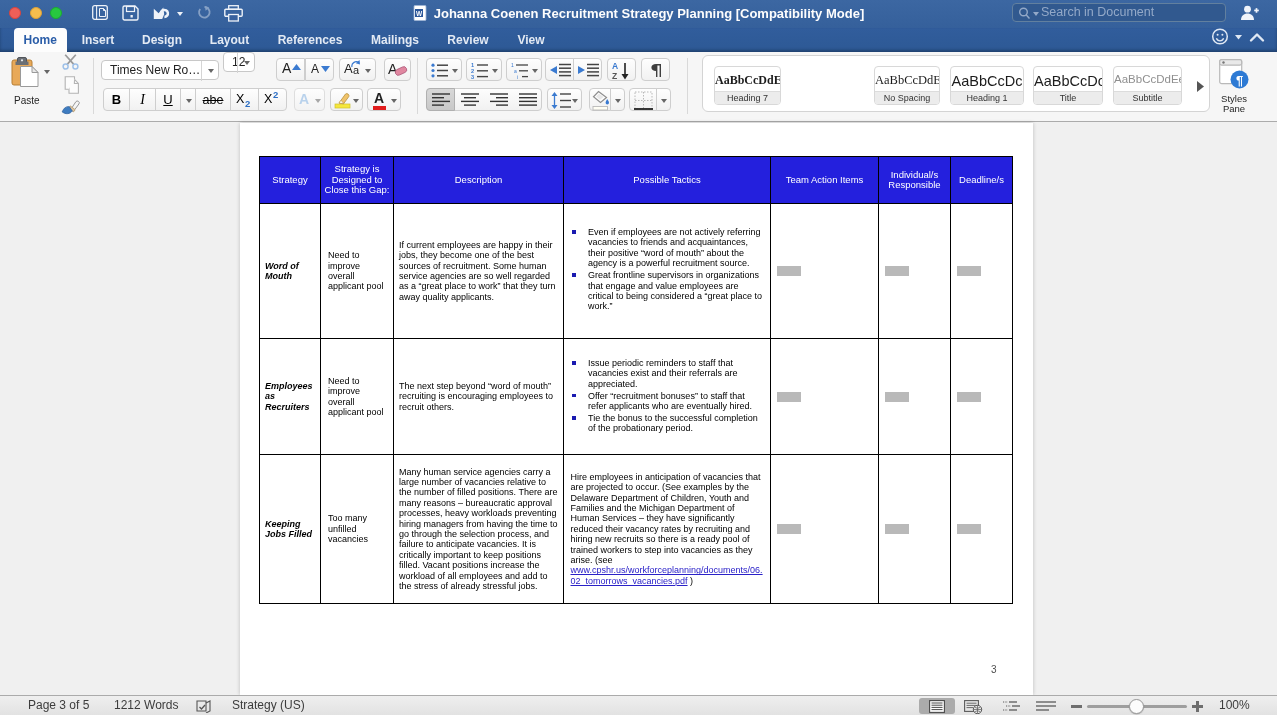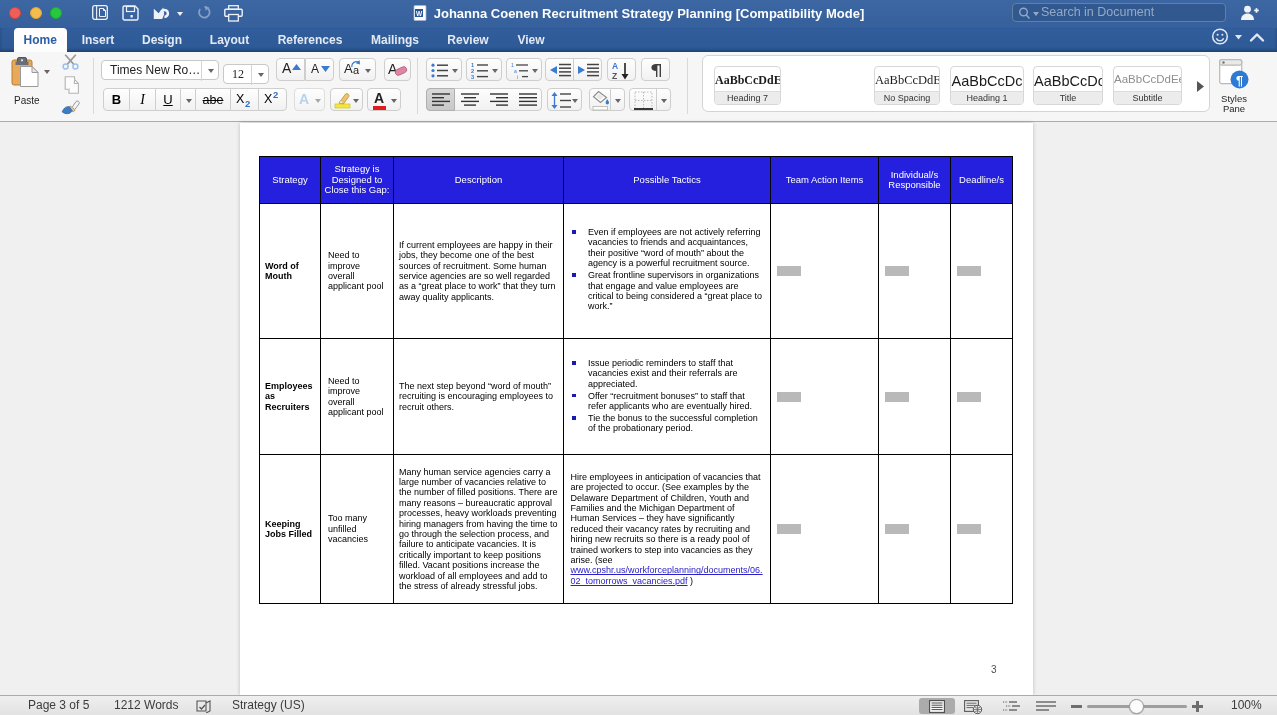--- a/index.html
+++ b/index.html
@@ -44,21 +44,21 @@
   border:1.5px solid #7fa8d9; border-radius:5px; overflow:hidden; text-align:center;
   box-shadow:0 0 0 2px #d4e2f2 inset; }
 
 #docarea { position:absolute; top:123px; left:0; width:1277px; height:572px; background:#f0f0f0; }
 #page { position:absolute; left:240px; top:0; width:793px; height:572px; background:#fff;
   box-shadow:0 0 4px rgba(0,0,0,.22); }
 
 #dtable { position:absolute; left:19px; top:33px; width:753px; border-collapse:collapse; table-layout:fixed; }
 #dtable td { border:1.5px solid #000; vertical-align:middle; font-size:9px; line-height:10.4px; color:#000; padding:2px 5px; }
 #dtable td.hd { background:#2420dd; color:#fff; font-weight:normal; text-align:center; font-size:9.5px; line-height:10.5px; padding:2px 3px; }
-#dtable td.lbl { font-weight:bold; vertical-align:middle; }
+#dtable td.lbl { font-weight:bold; vertical-align:middle;font-style:italic; }
 #dtable td.c2 { padding:2px 7px; }
 #dtable td.c4 { padding:2px 6px; }
 #dtable td.c4h { padding:2px 6.5px; }
 .grybx { display:block; width:24px; height:10px; background:#b9b9b9; margin-left:1px; }
 .blt { position:relative; padding-left:18px; }
 .blt + .blt { margin-top:1.5px; }
 .blt:before { content:""; position:absolute; left:2px; top:3px; width:3.5px; height:3.5px; background:#1a1ab0; }
 a.doclink { color:#2a21c8; text-decoration:underline; }
 
 #pgnum { position:absolute; left:751px; top:541px; font-size:10px; color:#4e4e4e; }
@@ -171,21 +171,21 @@
       <path d="M9.3 5.9 L14.2 9.7 L12.5 11.9 L7.6 8.1 Z" fill="#dec49e" stroke="#a98f62" stroke-width="0.7"></path>
       <path d="M8.3 6.7 C5 6.2 2.5 8.4 1.2 11.9 C4.8 14.6 8.9 14.1 11.3 11.1 Z" fill="#3e7cc0" stroke="#2e62a0" stroke-width="0.8"></path>
     </svg>
     <div class="vsep" style="left:93px"></div>
 
     <div class="cbo" style="left:101px; top:8px; width:118px; height:20px; line-height:18px;">
       <span style="padding-left:8px;">Times New Ro…</span>
       <div style="position:absolute; right:16px; top:0; width:1px; height:20px; background:#d5d5d5;"></div>
       <div class="caret" style="right:4.5px; top:8px;"></div>
     </div>
-    <div class="cbo" style="left:223px; top:12px; width:46px; height:20px; line-height:18px;font-family:Liberation Serif, serif;">
+    <div class="cbo" style="left:223px; top:0; width:32px; height:20px; line-height:18px;">
       <span style="padding-left:8px;">12</span>
       <div style="position:absolute; right:16px; top:0; width:1px; height:20px; background:#d5d5d5;"></div>
       <div class="caret" style="right:4.5px; top:8px;"></div>
     </div>
     <div class="rbtn" style="left:276px; top:6px; width:29px; height:23px; border-radius:4px 0 0 4px;">
       <span style="position:absolute;left:5px;top:1px;font-size:14px;color:#222;">A</span>
       <svg style="position:absolute;right:3px;top:5px" width="9" height="7">
           <path d="M4.5 0 L9 6 L0 6 Z" fill="#3a7ad0"></path>
         </svg>
     </div>
@@ -558,15 +558,15 @@
           <line x1="0" y1="1" x2="20" y2="1"></line>
           <line x1="0" y1="5" x2="20" y2="5"></line>
           <line x1="0" y1="9" x2="13" y2="9"></line>
         </g>
     </svg>
     <div style="position:absolute; left:1071px; top:9px; width:11px; height:2.5px; background:#6e6e6e;"></div>
     <div style="position:absolute; left:1087px; top:8.5px; width:100px; height:3.5px; background:#9e9e9e; border-radius:2px;"></div>
     <div style="position:absolute; left:1129px; top:2.5px; width:15px; height:15px; background:#fcfcfc; border:1px solid #9a9a9a; border-radius:50%; box-shadow:0 0.5px 1px rgba(0,0,0,.25);"></div>
     <div style="position:absolute; left:1192px; top:9px; width:11px; height:2.5px; background:#6e6e6e;"></div>
     <div style="position:absolute; left:1192px; top:4.8px; width:2.5px; height:11px; background:#6e6e6e; margin-left:4.25px;"></div>
-    <div class="sbitem" style="left:1219px;margin-left:12px;">100%</div>
+    <div class="sbitem" style="left:1219px;">100%</div>
   </div>
 </div>
 
 </body></html>

